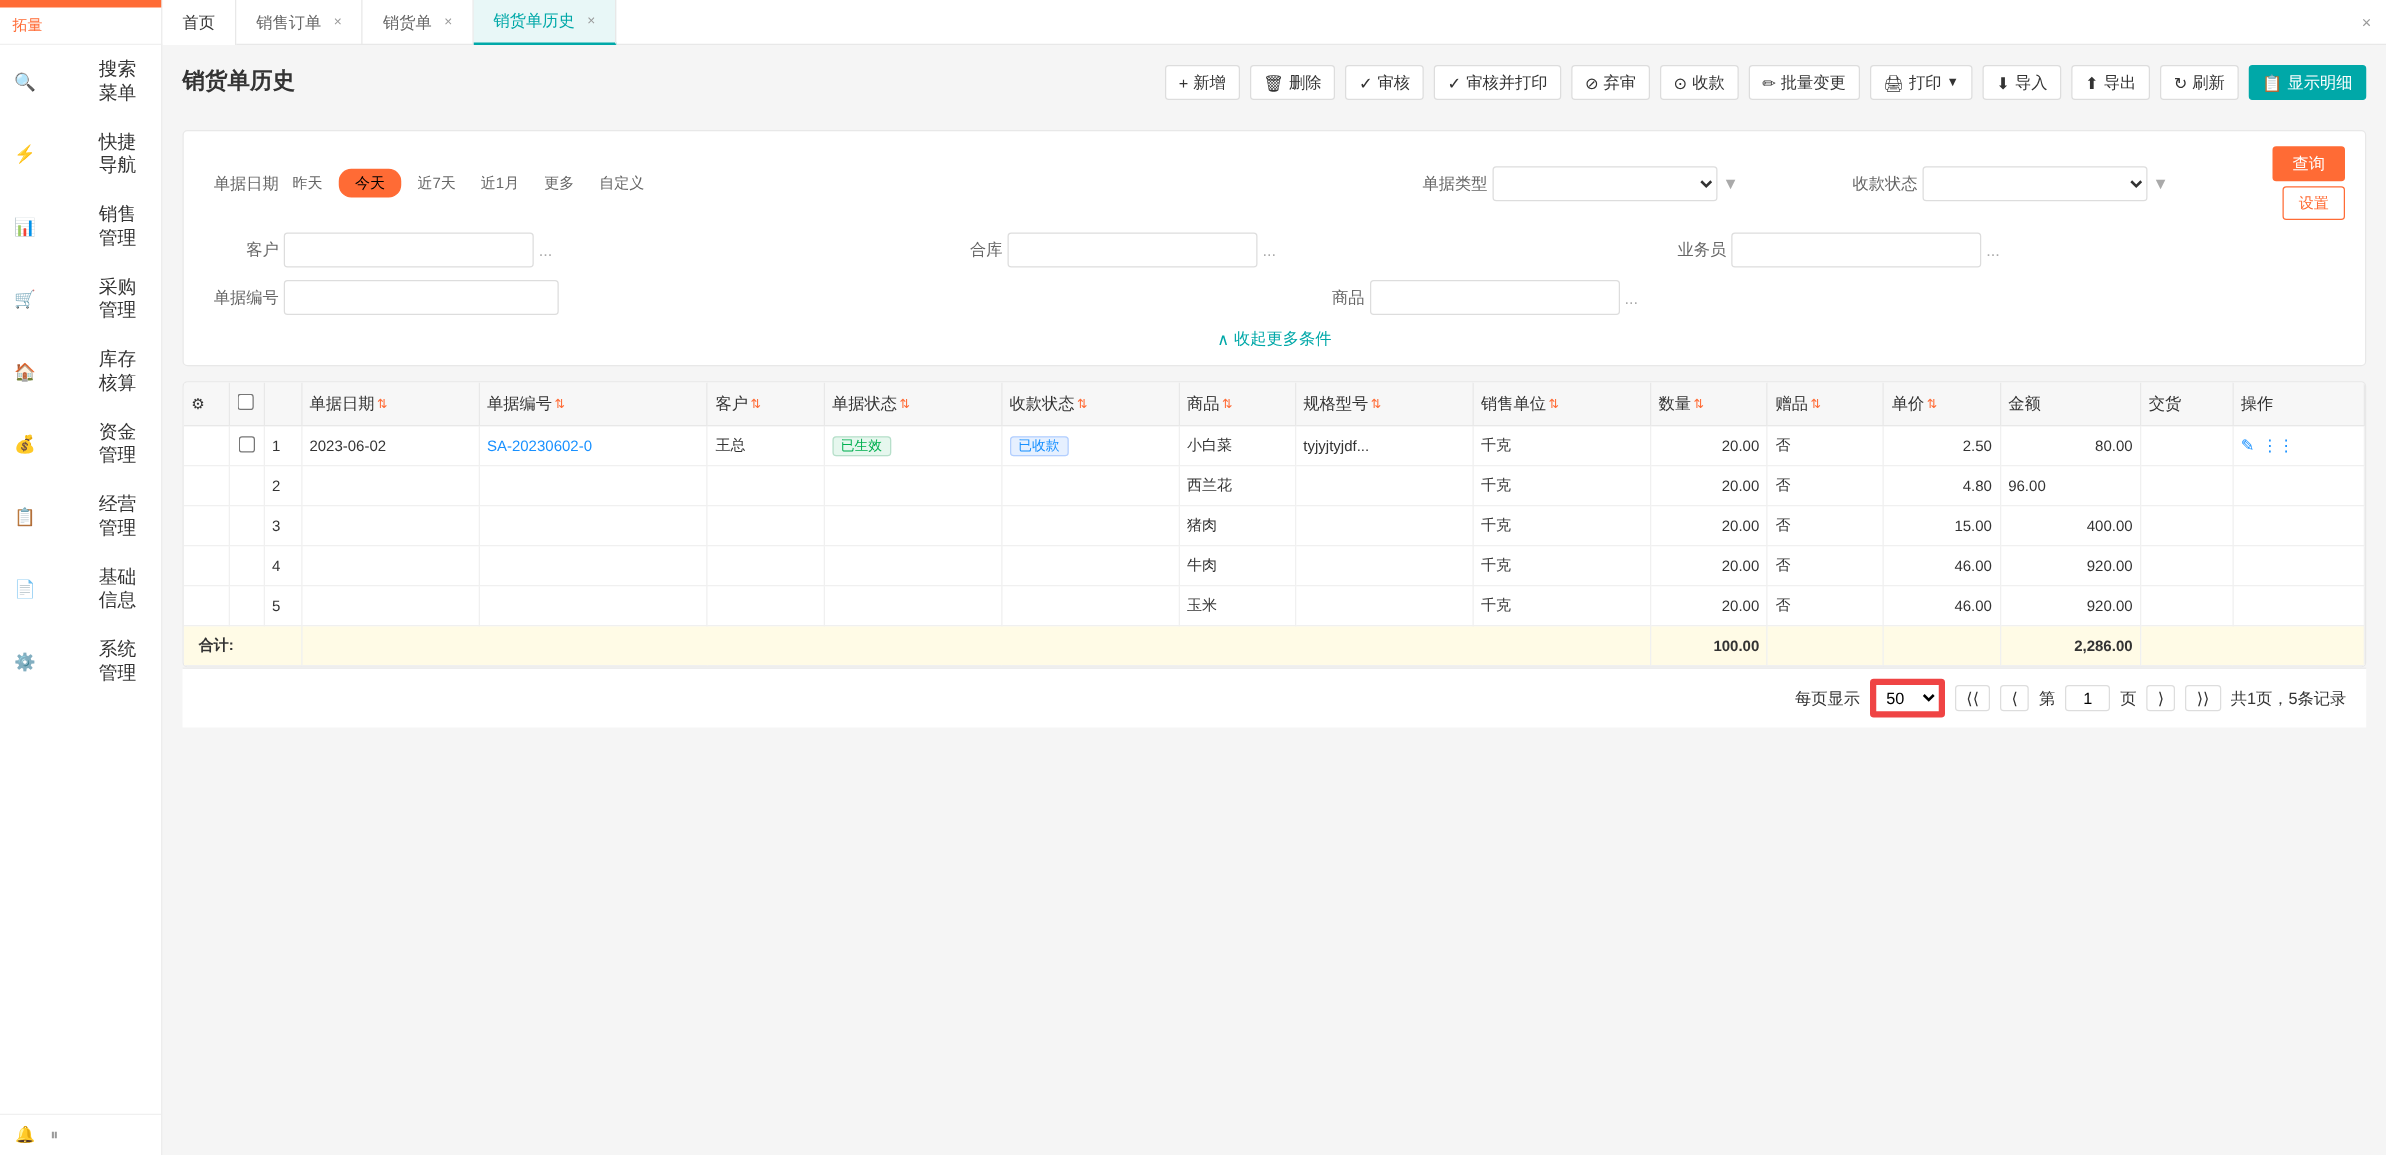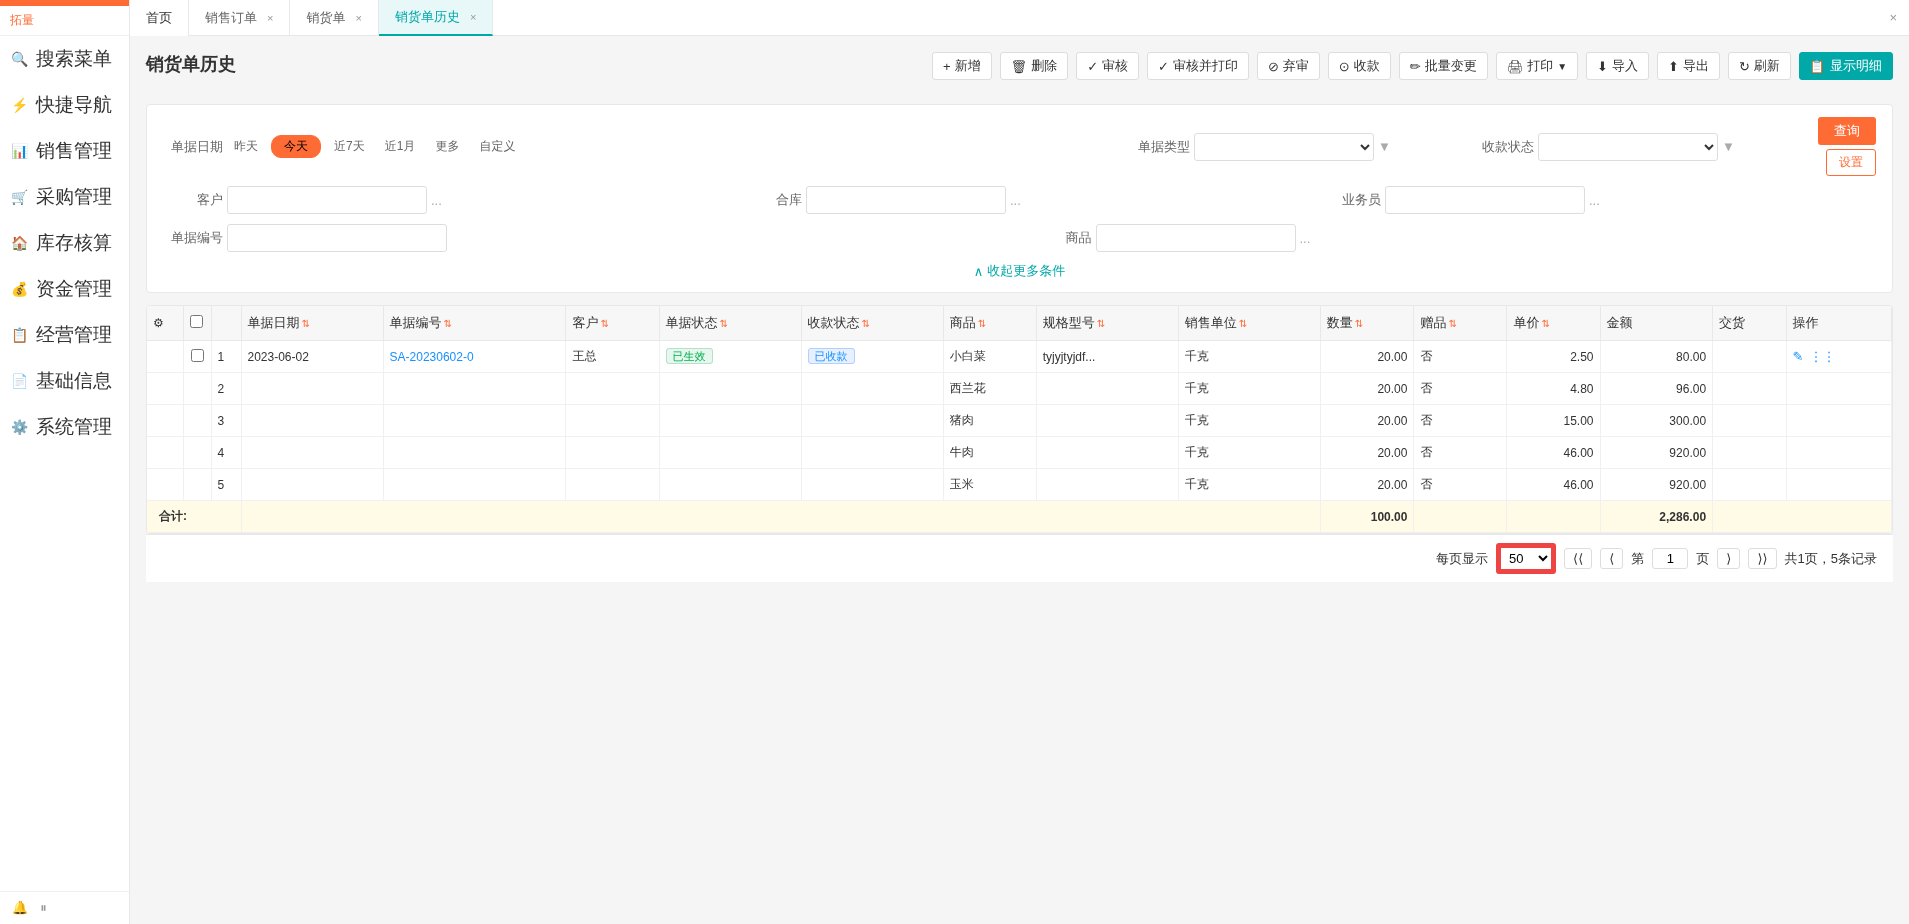--- a/index.html
+++ b/index.html
@@ -4,21 +4,21 @@
   <style>
     * { box-sizing: border-box; margin: 0; padding: 0; font-family: 'Microsoft YaHei', Arial, sans-serif; font-size: 13px; }
     body { display: flex; height: 924px; overflow: hidden; background: #f5f5f5; }
 
     
     .sidebar { width: 130px; background: #fff; border-right: 1px solid #e8e8e8; display: flex; flex-direction: column; height: 100%; }
     .sidebar-top { background: #ff6b35; height: 6px; }
     .sidebar-logo { padding: 8px 10px; font-size: 12px; color: #ff6b35; border-bottom: 1px solid #f0f0f0; height: 30px; display: flex; align-items: center; }
     .sidebar-item { display: flex; align-items: center; padding: 10px 12px; cursor: pointer; color: #333; gap: 8px; }
     .sidebar-item .icon { width: 16px; height: 16px; display: flex; align-items: center; justify-content: center; color: #ff6b35; font-size: 14px; }
-    .sidebar-item .label { font-size: 19px; }
+    .sidebar-item .label { font-size: 15px; margin-left: 43px; }
     .sidebar-bottom { margin-top: auto; border-top: 1px solid #f0f0f0; padding: 8px 12px; display: flex; gap: 12px; color: #999; }
 
     
     .main { flex: 1; display: flex; flex-direction: column; overflow: hidden; }
 
     
     .tab-bar { background: #fff; border-bottom: 1px solid #e8e8e8; display: flex; align-items: center; height: 36px; padding: 0 0; }
     .tab { padding: 0 16px; height: 36px; display: flex; align-items: center; cursor: pointer; color: #666; border-right: 1px solid #e8e8e8; font-size: 13px; gap: 6px; }
     .tab.active { background: #e8f7f7; color: #00a8a8; border-bottom: 2px solid #00a8a8; }
     .tab .close-btn { color: #999; font-size: 11px; margin-left: 4px; }
@@ -397,41 +397,41 @@
             <td></td>
             <td></td>
             <td></td>
             <td></td>
             <td>西兰花</td>
             <td></td>
             <td>千克</td>
             <td style="text-align:right;">20.00</td>
             <td>否</td>
             <td style="text-align:right;">4.80</td>
-            <td style="text-align:right;">96.00</td>
+            <td style="">96.00</td>
             <td></td>
             <td></td>
           </tr>
 
           <tr>
             <td class="settings-icon-col"></td>
             <td class="checkbox-col"></td>
             <td>3</td>
             <td></td>
             <td></td>
             <td></td>
             <td></td>
             <td></td>
             <td>猪肉</td>
             <td></td>
             <td>千克</td>
             <td style="text-align:right;">20.00</td>
             <td>否</td>
             <td style="text-align:right;">15.00</td>
-            <td style="text-align:right;">300.00</td>
+            <td style="text-align:right;">400.00</td>
             <td></td>
             <td></td>
           </tr>
 
           <tr>
             <td class="settings-icon-col"></td>
             <td class="checkbox-col"></td>
             <td>4</td>
             <td></td>
             <td></td>

